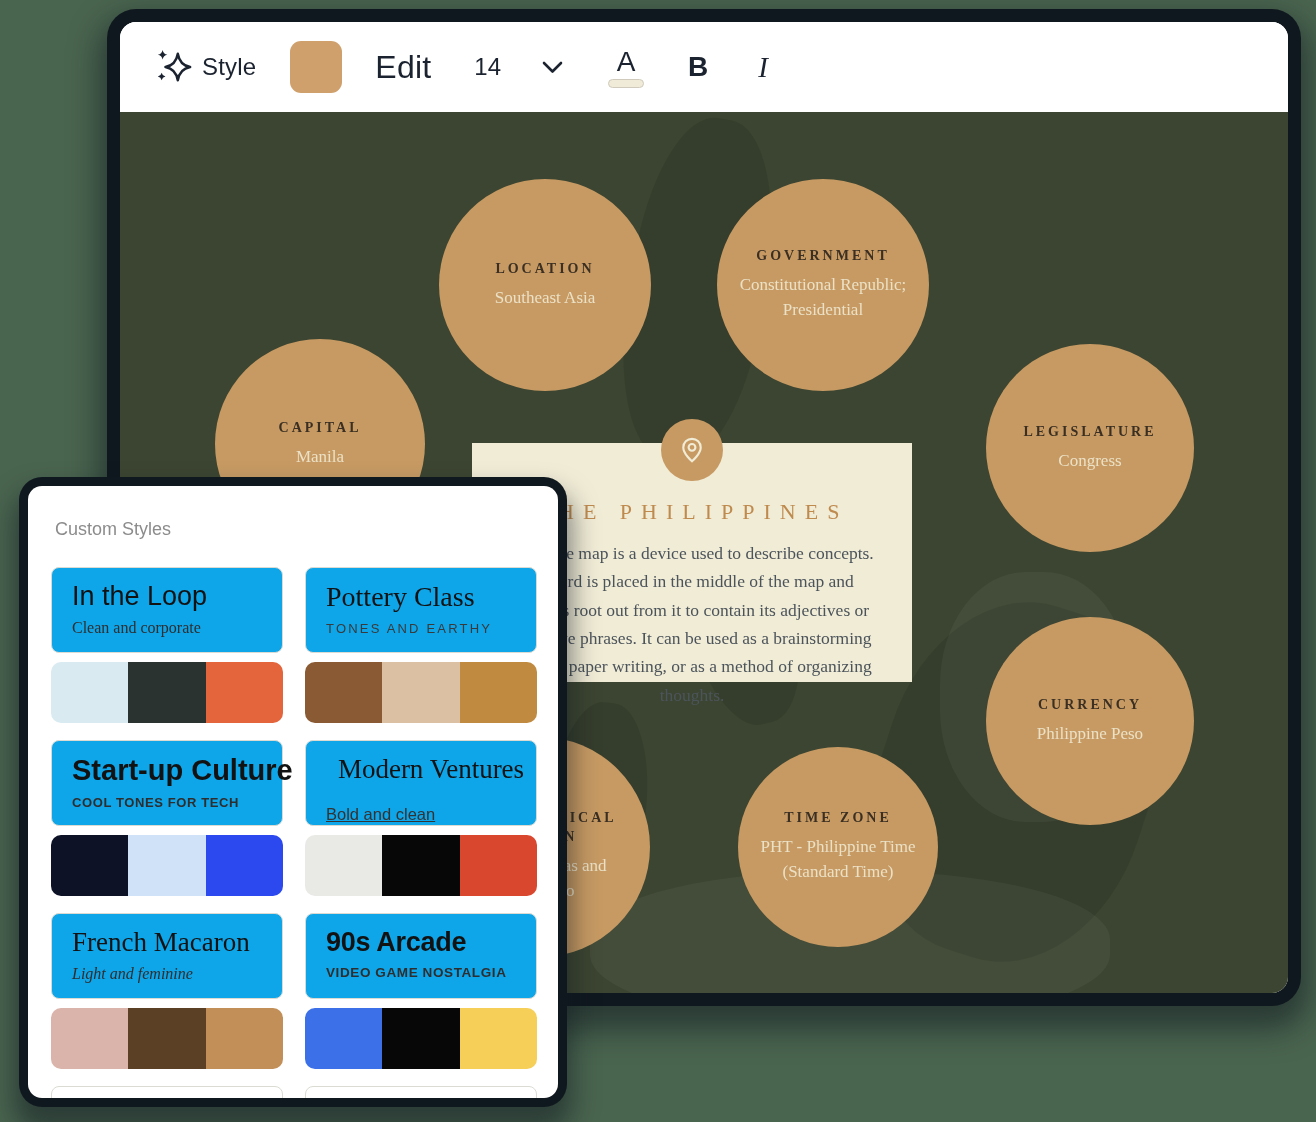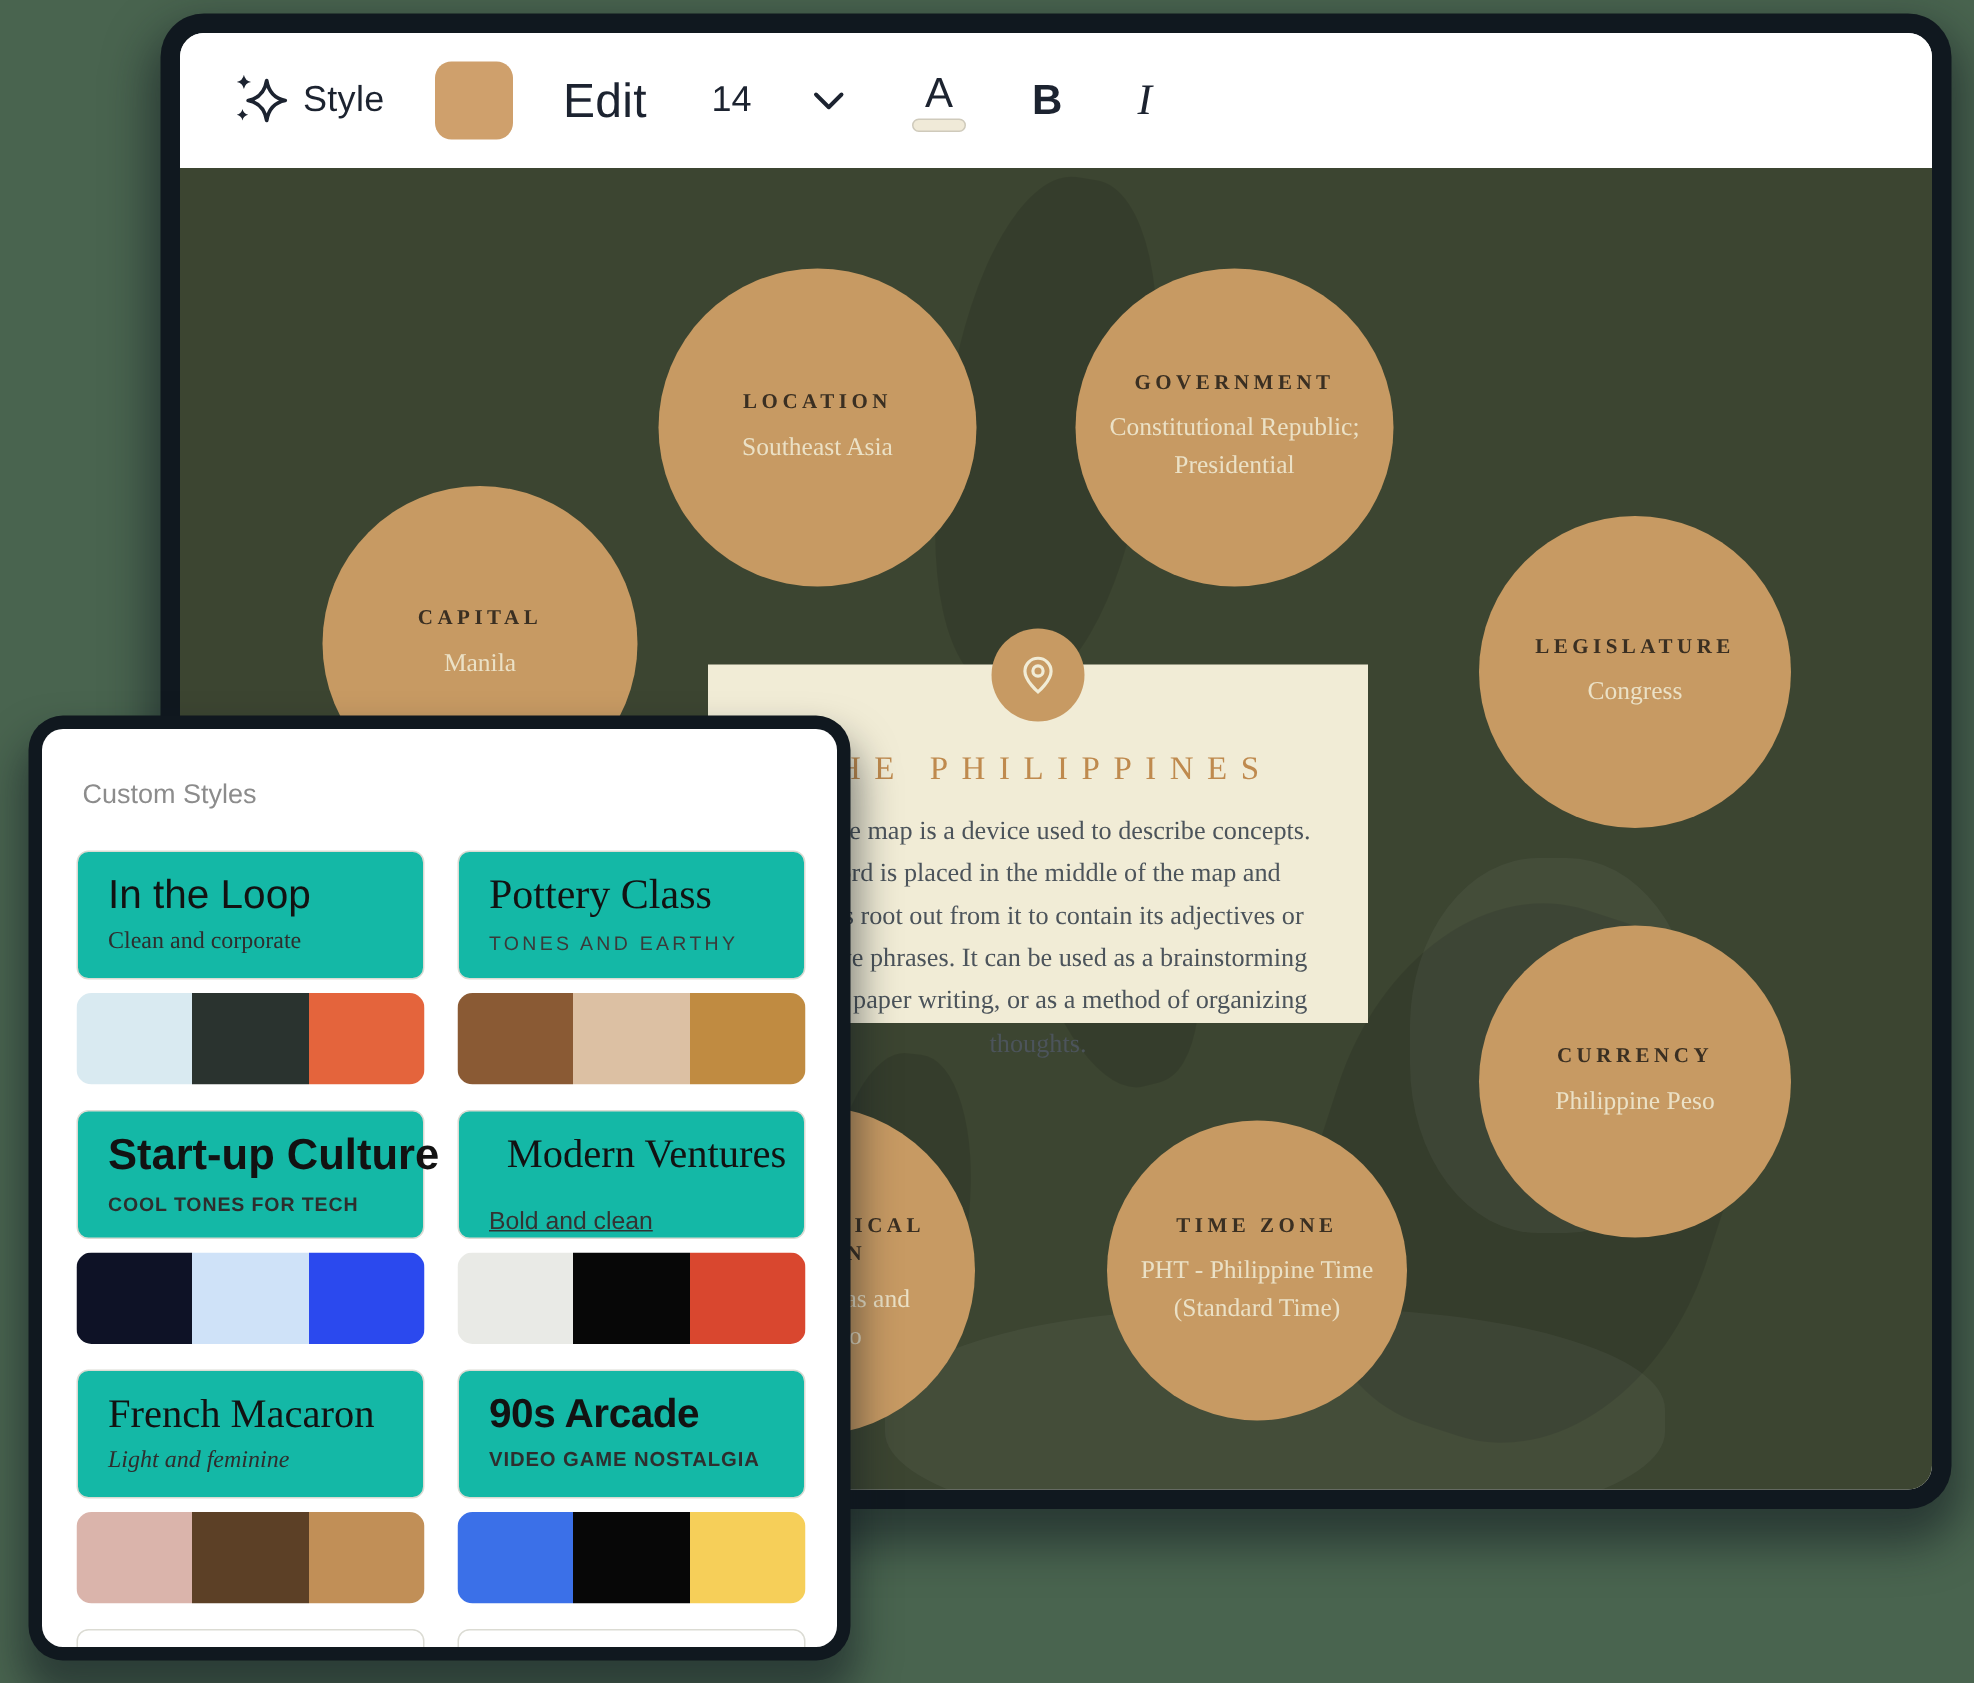--- a/index.html
+++ b/index.html
@@ -80,21 +80,21 @@
     box-shadow:0 0 0 9px #10181f, 0 20px 26px 14px rgba(16,24,31,.5);
   }
   .panel-title{color:#8c8c8c;font-size:18px;margin:33px 0 0 27px;}
   .cards-grid{
     position:absolute;left:23px;top:81px;display:grid;
     grid-template-columns:232px 232px;column-gap:22px;row-gap:17px;
   }
   .style-cell{width:232px;}
   .style-card{
     box-sizing:border-box;width:232px;height:86px;border:1px solid #dbdbd3;border-radius:8px;
-    background:#14b8a6;padding:13px 0 0 20px;cursor:pointer;
+    background:#0ea5e9;padding:13px 0 0 20px;cursor:pointer;
   }
   .card-name{color:#121212;line-height:1.15;white-space:nowrap;}
   .card-tag{color:#2e2e2e;}
   .n-loop{font-size:27px;}
   .t-loop{font-family:"Liberation Serif",serif;font-size:16px;margin-top:7px;}
   .n-pottery{font-family:"Liberation Serif",serif;font-size:28px;font-weight:500;}
   .t-pottery{font-size:13px;letter-spacing:2.2px;margin-top:8px;color:#3a3a3a;}
   .n-startup{font-size:29px;font-weight:700;}
   .t-startup{font-size:13px;font-weight:700;letter-spacing:.6px;margin-top:8px;}
   .n-modern{font-family:"Liberation Serif",serif;font-size:27px;text-align:center;}
@@ -165,21 +165,21 @@
     <div class="bubble" style="left: 319px; top: 67px; width: 212px; height: 212px; padding: 0px 22px; background: rgb(199, 154, 99);">
       <div class="blabel">LOCATION</div>
       <div class="bvalue">Southeast Asia</div>
     </div>
 
     <div class="bubble" style="left: 597px; top: 67px; width: 212px; height: 212px; padding: 0px 22px; background: rgb(199, 154, 99);">
       <div class="blabel">GOVERNMENT</div>
       <div class="bvalue">Constitutional Republic; Presidential</div>
     </div>
 
-    <div class="bubble" style="left: 95px; top: 212px; width: 210px; height: 210px; padding: 0px 22px; background: rgb(199, 154, 99);">
+    <div class="bubble" style="left: 95px; top: 227px; width: 210px; height: 210px; padding: 0px 22px; background: rgb(199, 154, 99);">
       <div class="blabel">CAPITAL</div>
       <div class="bvalue">Manila</div>
     </div>
 
     <div class="bubble" style="left: 866px; top: 232px; width: 208px; height: 208px; padding: 0px 22px; background: rgb(199, 154, 99);">
       <div class="blabel">LEGISLATURE</div>
       <div class="bvalue">Congress</div>
     </div>
 
     <div class="bubble" style="left: 866px; top: 505px; width: 208px; height: 208px; padding: 0px 22px; background: rgb(199, 154, 99);">

